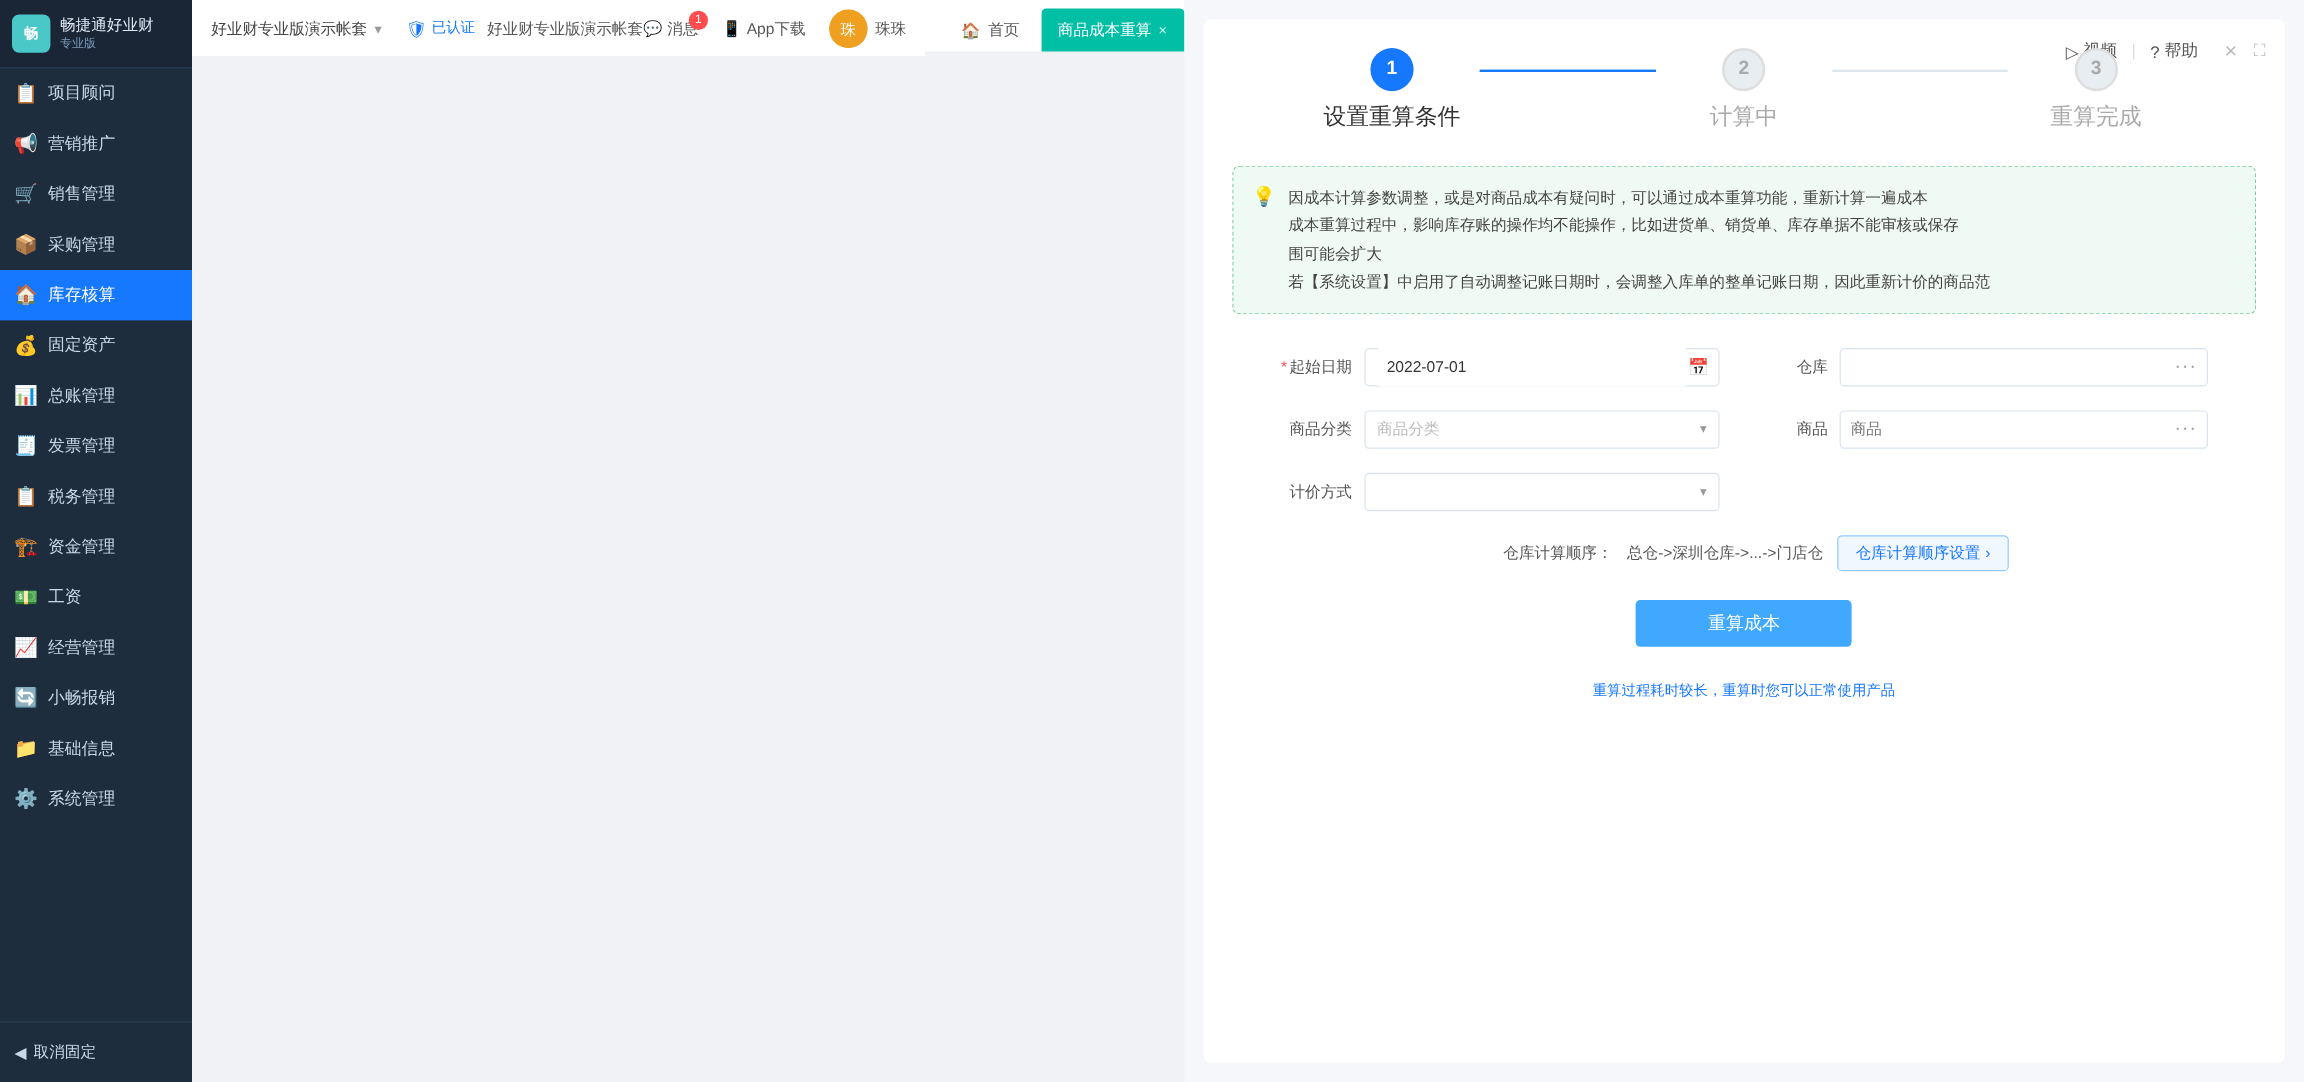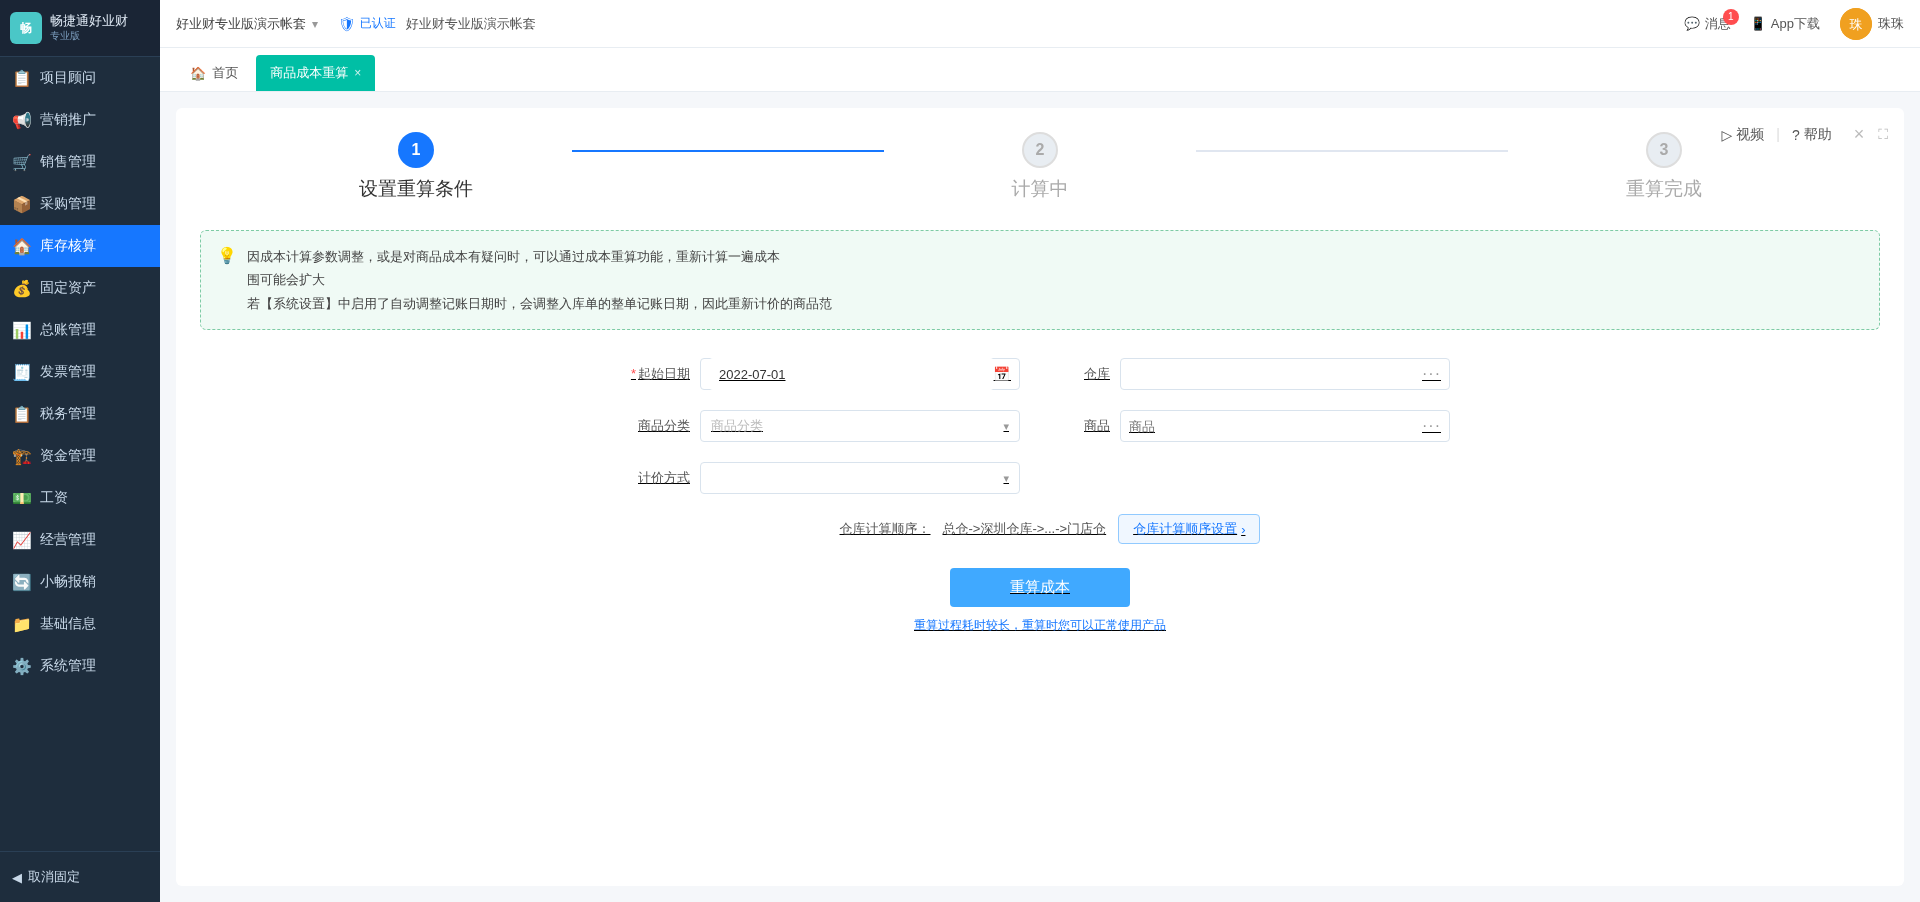--- a/index.html
+++ b/index.html
@@ -77,21 +77,20 @@
       padding: 8px 12px;
       cursor: pointer;
       color: #c8d8e8;
       font-size: 13px;
     }
 
     
     .main {
       flex: 1;
       display: flex;
-      flex-direction: column;
       background: #f0f2f5;
       overflow: hidden;
     }
 
     
     .header {
       background: #fff;
       height: 48px;
       display: flex;
       align-items: center;
@@ -264,21 +263,20 @@
       gap: 10px;
     }
     .info-icon { color: #f5a623; font-size: 16px; flex-shrink: 0; margin-top: 1px; }
     .info-text { font-size: 13px; color: #444; line-height: 1.8; }
 
     
     .form-section {
       padding: 0 40px;
       max-width: 900px;
       margin: 16px auto;
-      text-decoration: underline;
     }
     .form-row {
       display: flex;
       align-items: center;
       margin-bottom: 20px;
       gap: 40px;
     }
     .form-field {
       display: flex;
       align-items: center;
@@ -362,21 +360,21 @@
       cursor: pointer;
       background: #f0f7ff;
     }
 
     
     .recalc-section {
       display: flex;
       flex-direction: column;
       align-items: center;
       margin-top: 8px;
-      gap: 10px;
+      gap: 28px;
       justify-content: center;
     }
     .recalc-btn {
       background: #40a9ff;
       color: #fff;
       border: none;
       border-radius: 4px;
       padding: 10px 60px;
       font-size: 15px;
       cursor: pointer;
@@ -555,20 +553,21 @@
         <div class="step">
           <div class="step-circle inactive">3</div>
           <div class="step-label inactive">重算完成</div>
         </div>
       </div>
 
       <div class="info-box">
         <span class="info-icon">💡</span>
         <div class="info-text">
           <div>因成本计算参数调整，或是对商品成本有疑问时，可以通过成本重算功能，重新计算一遍成本</div>
+          <div>成本重算过程中，影响库存账的操作均不能操作，比如进货单、销货单、库存单据不能审核或保存</div>
           <div>围可能会扩大</div>
           <div>若【系统设置】中启用了自动调整记账日期时，会调整入库单的整单记账日期，因此重新计价的商品范</div>
         </div>
       </div>
 
       <div class="form-section">
 
         <div class="form-row">
           <div class="form-field">
             <span class="form-label">

